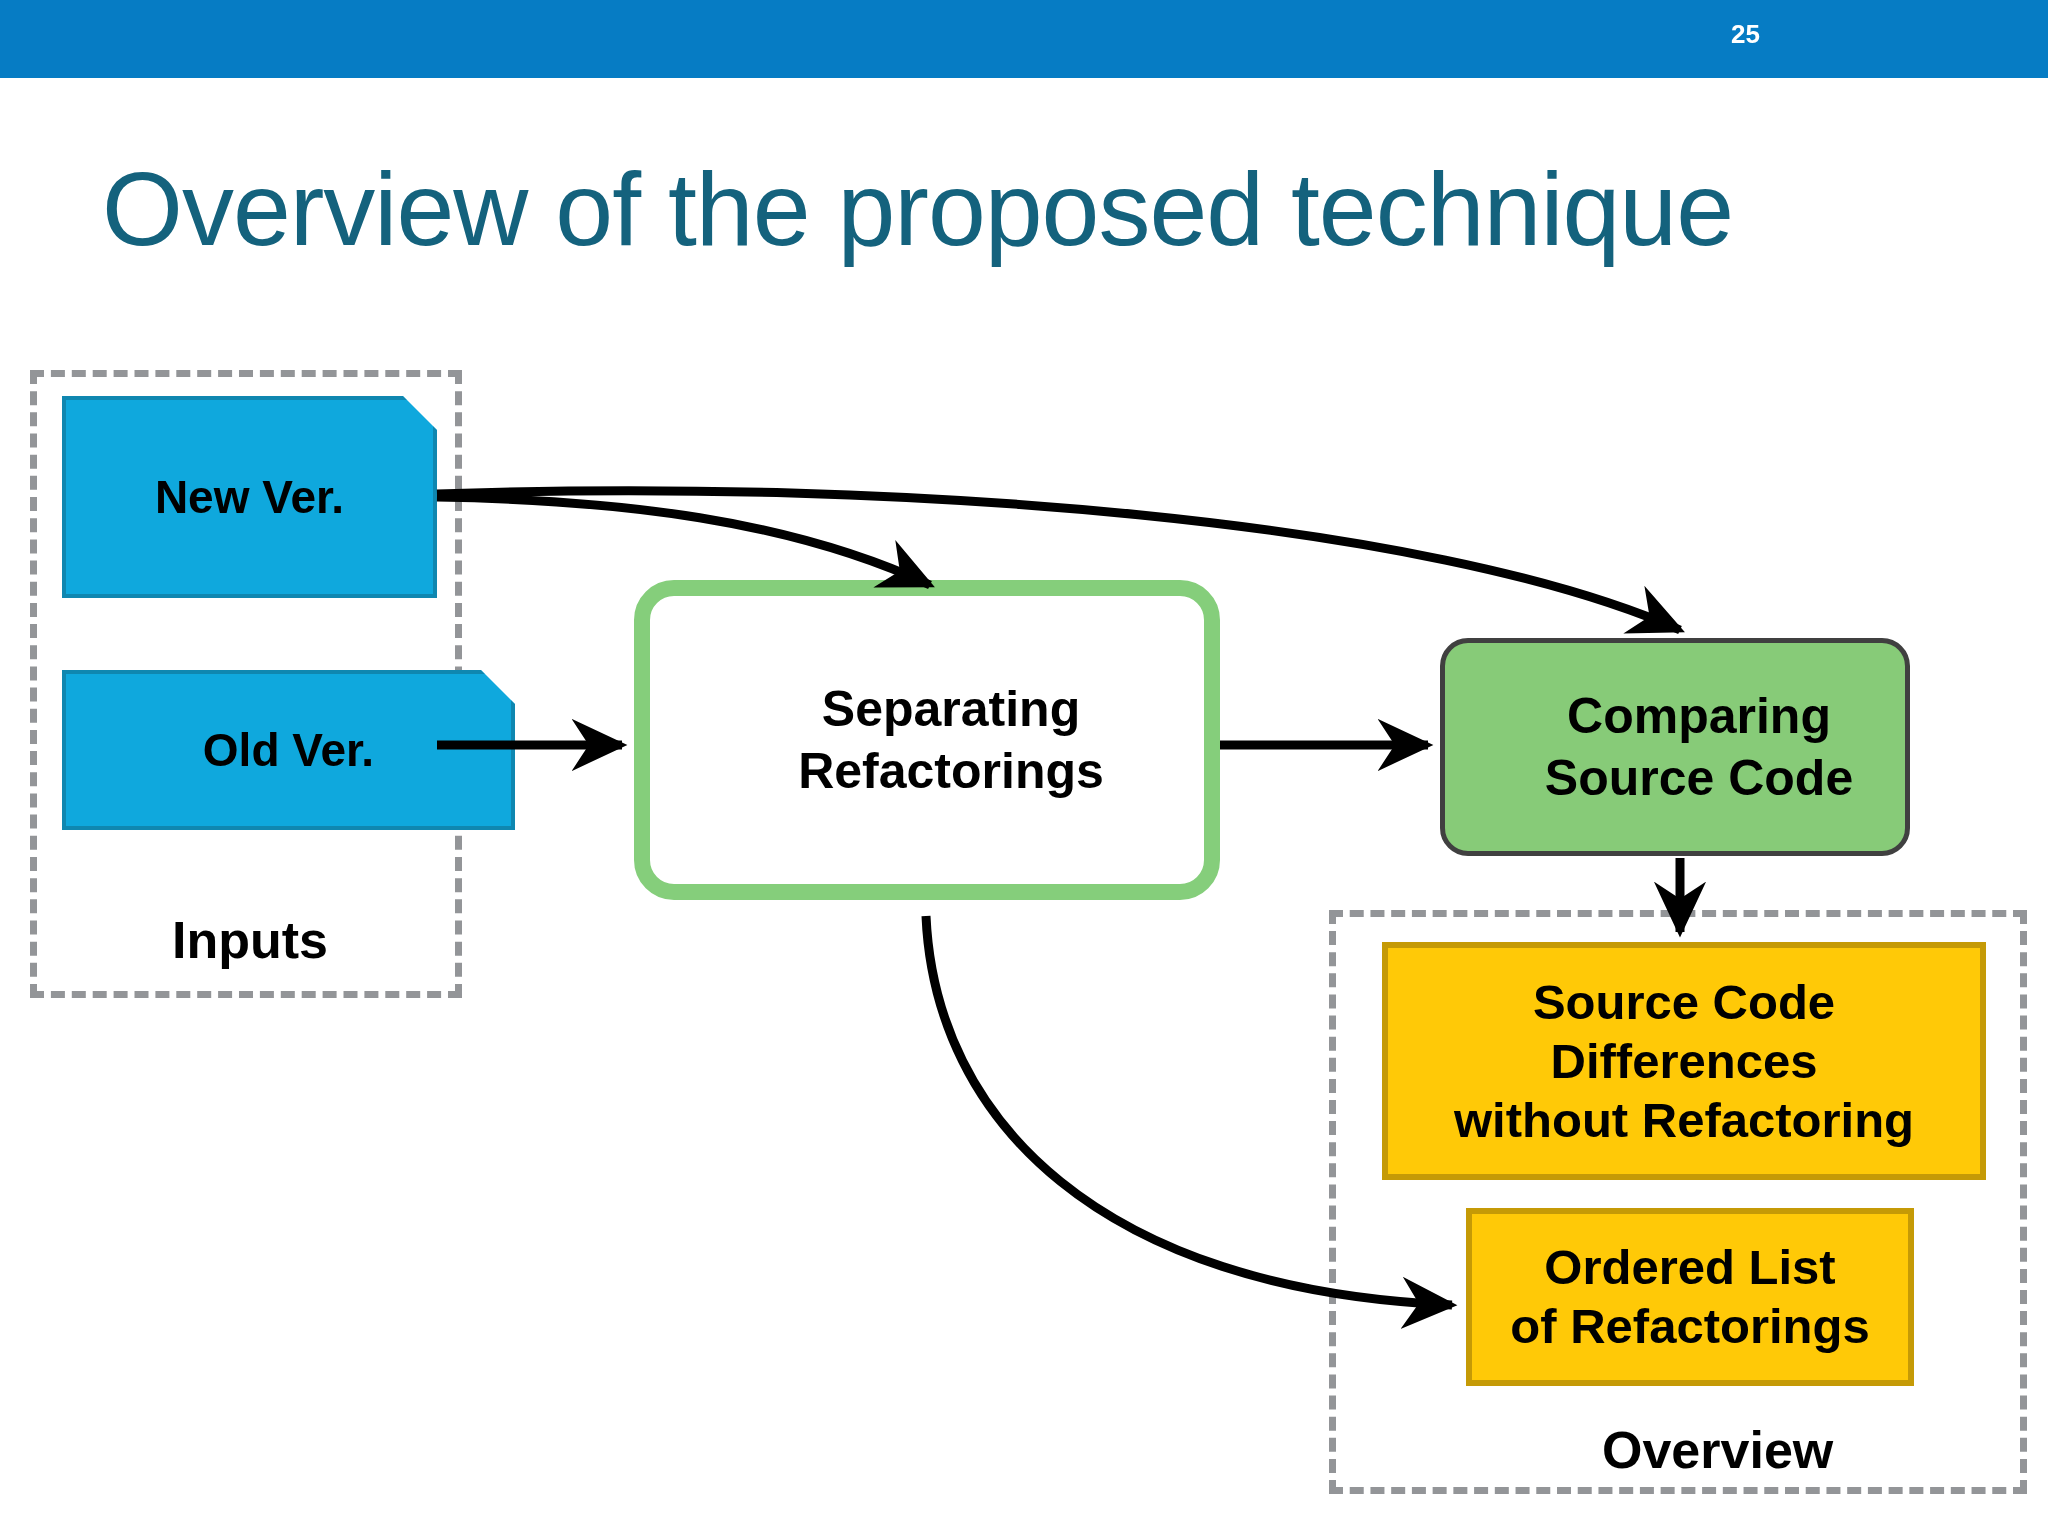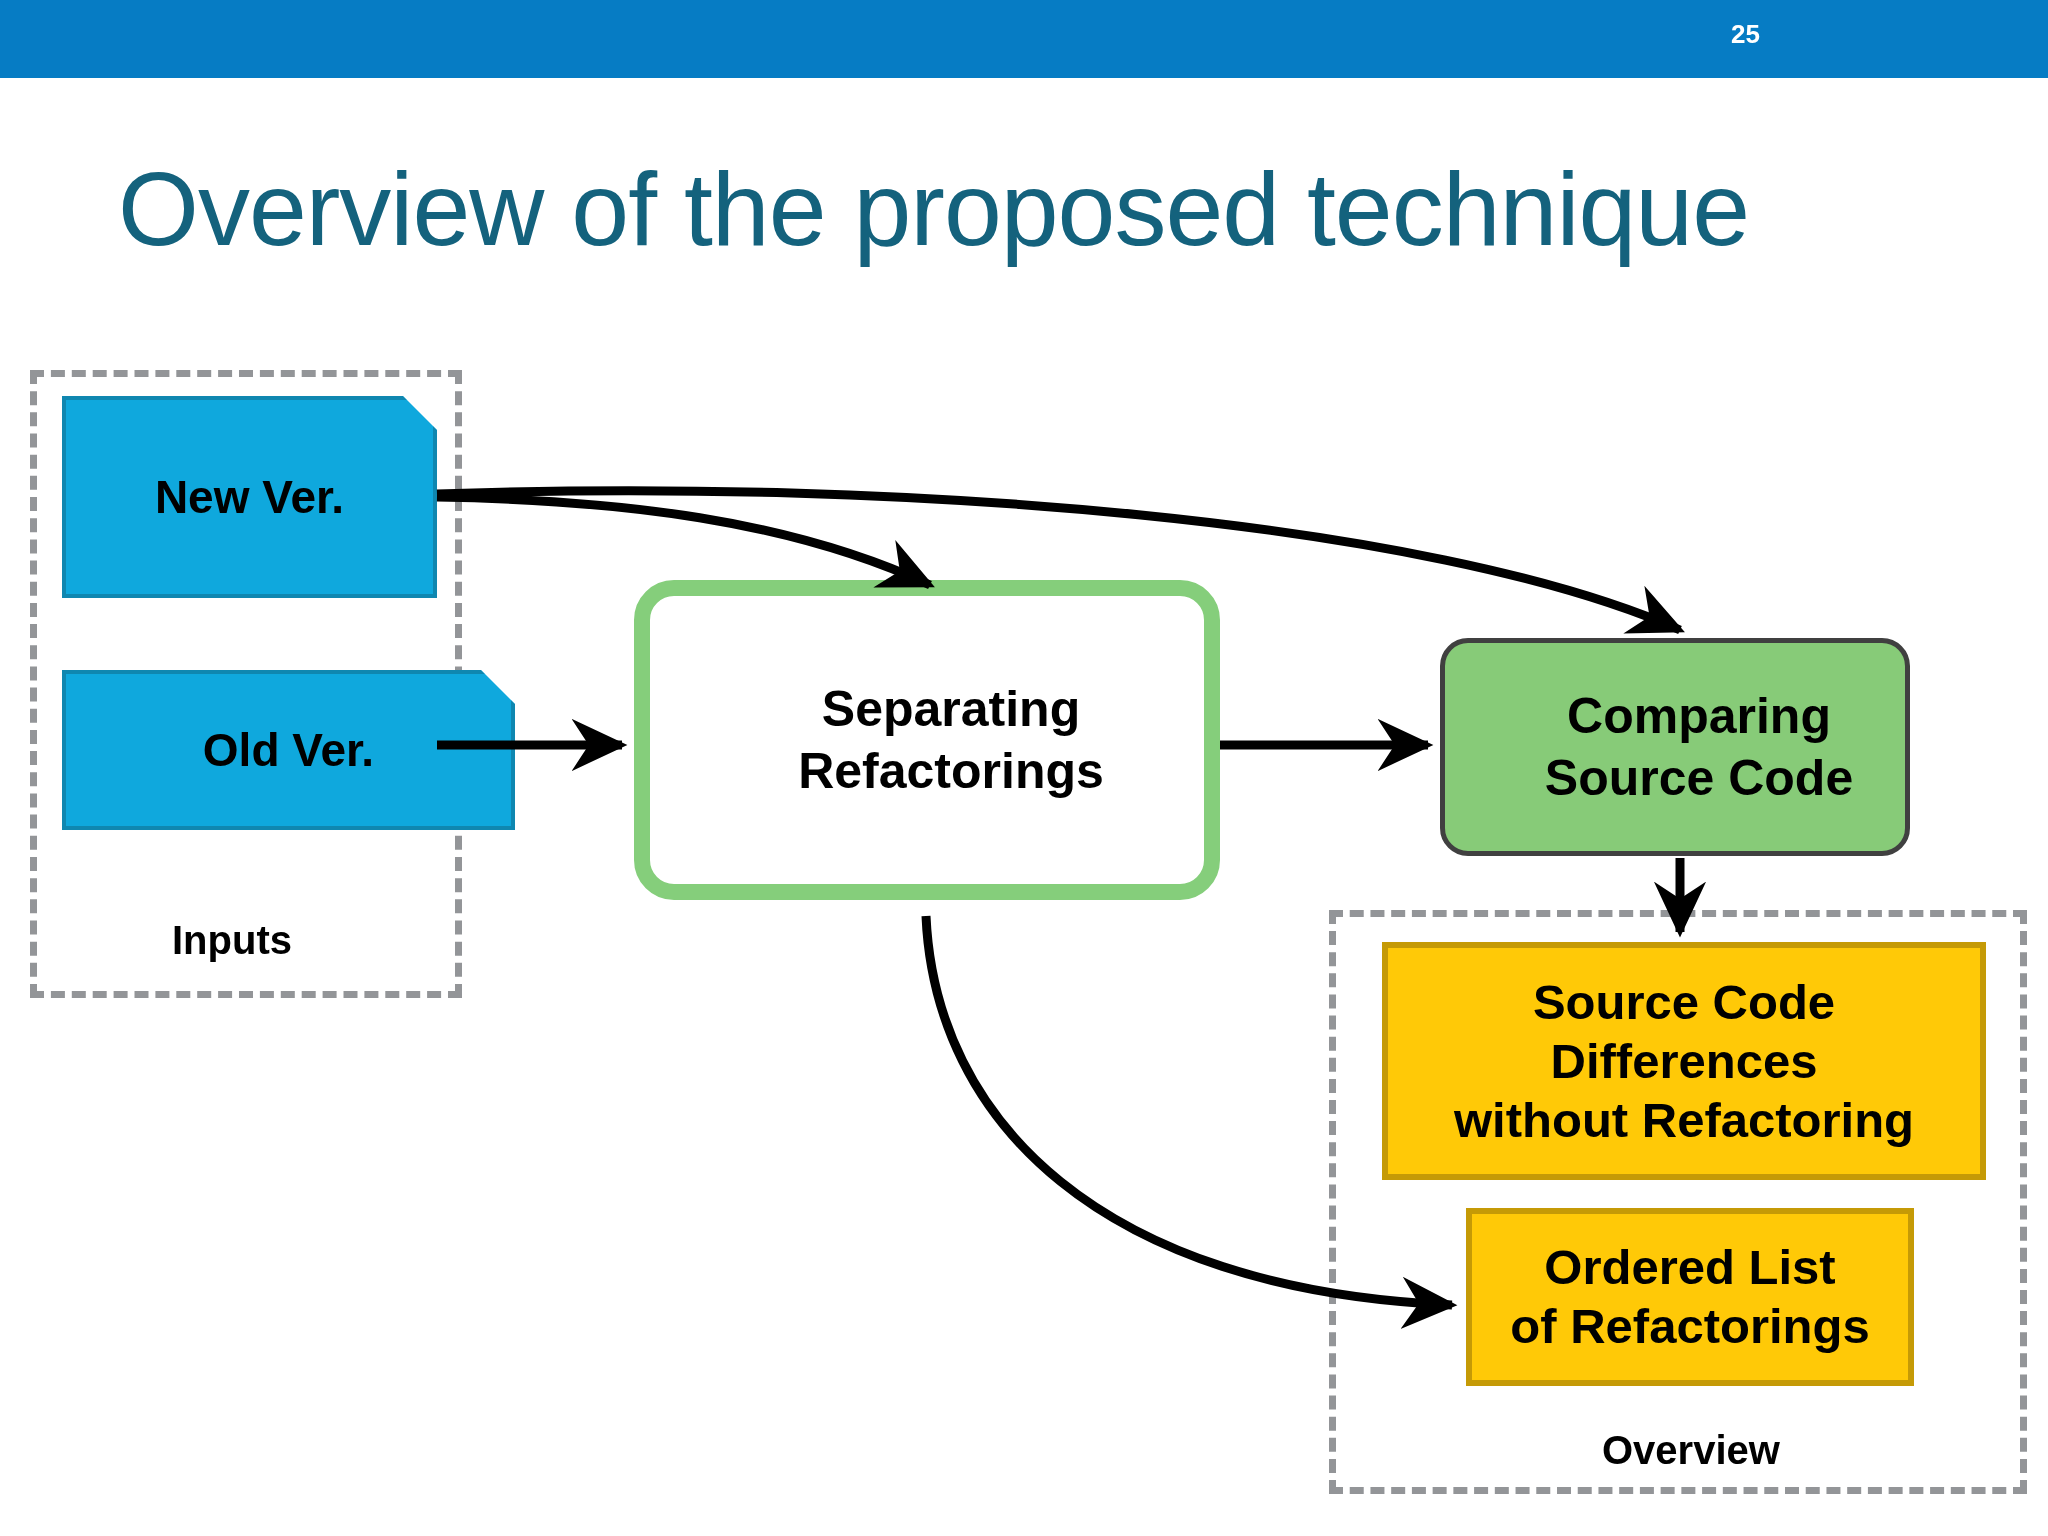--- a/index.html
+++ b/index.html
@@ -31,21 +31,21 @@
     color: #ffffff;
     font-size: 26px;
     font-weight: bold;
     letter-spacing: 0px;
     line-height: 40px;
   }
 
   
   .slide-title {
     position: absolute;
-    left: 118px;
+    left: 102px;
     top: 153px;
     font-size: 104px;
     font-weight: normal;
     color: #14627D;
     letter-spacing: -1px;
     line-height: 112px;
     white-space: nowrap;
   }
 
   
@@ -70,21 +70,21 @@
     position: absolute;
     border: 7px dashed #939598;
     box-sizing: border-box;
     background: transparent;
   }
   #inputs-group { left: 30px;  top: 370px;  width: 432px;  height: 628px; }
   #outputs-group { left: 1329px; top: 910px; width: 698px; height: 584px; }
 
   .group-label {
     position: absolute;
-    font-size: 40px;
+    font-size: 52px;
     font-weight: bold;
     color: #000000;
     white-space: nowrap;
     line-height: 50px;
   }
   #inputs-label  { left: 172px;  top: 915px; }
   #outputs-label { left: 1602px; top: 1425px; }
 
   
   .doc-box {

